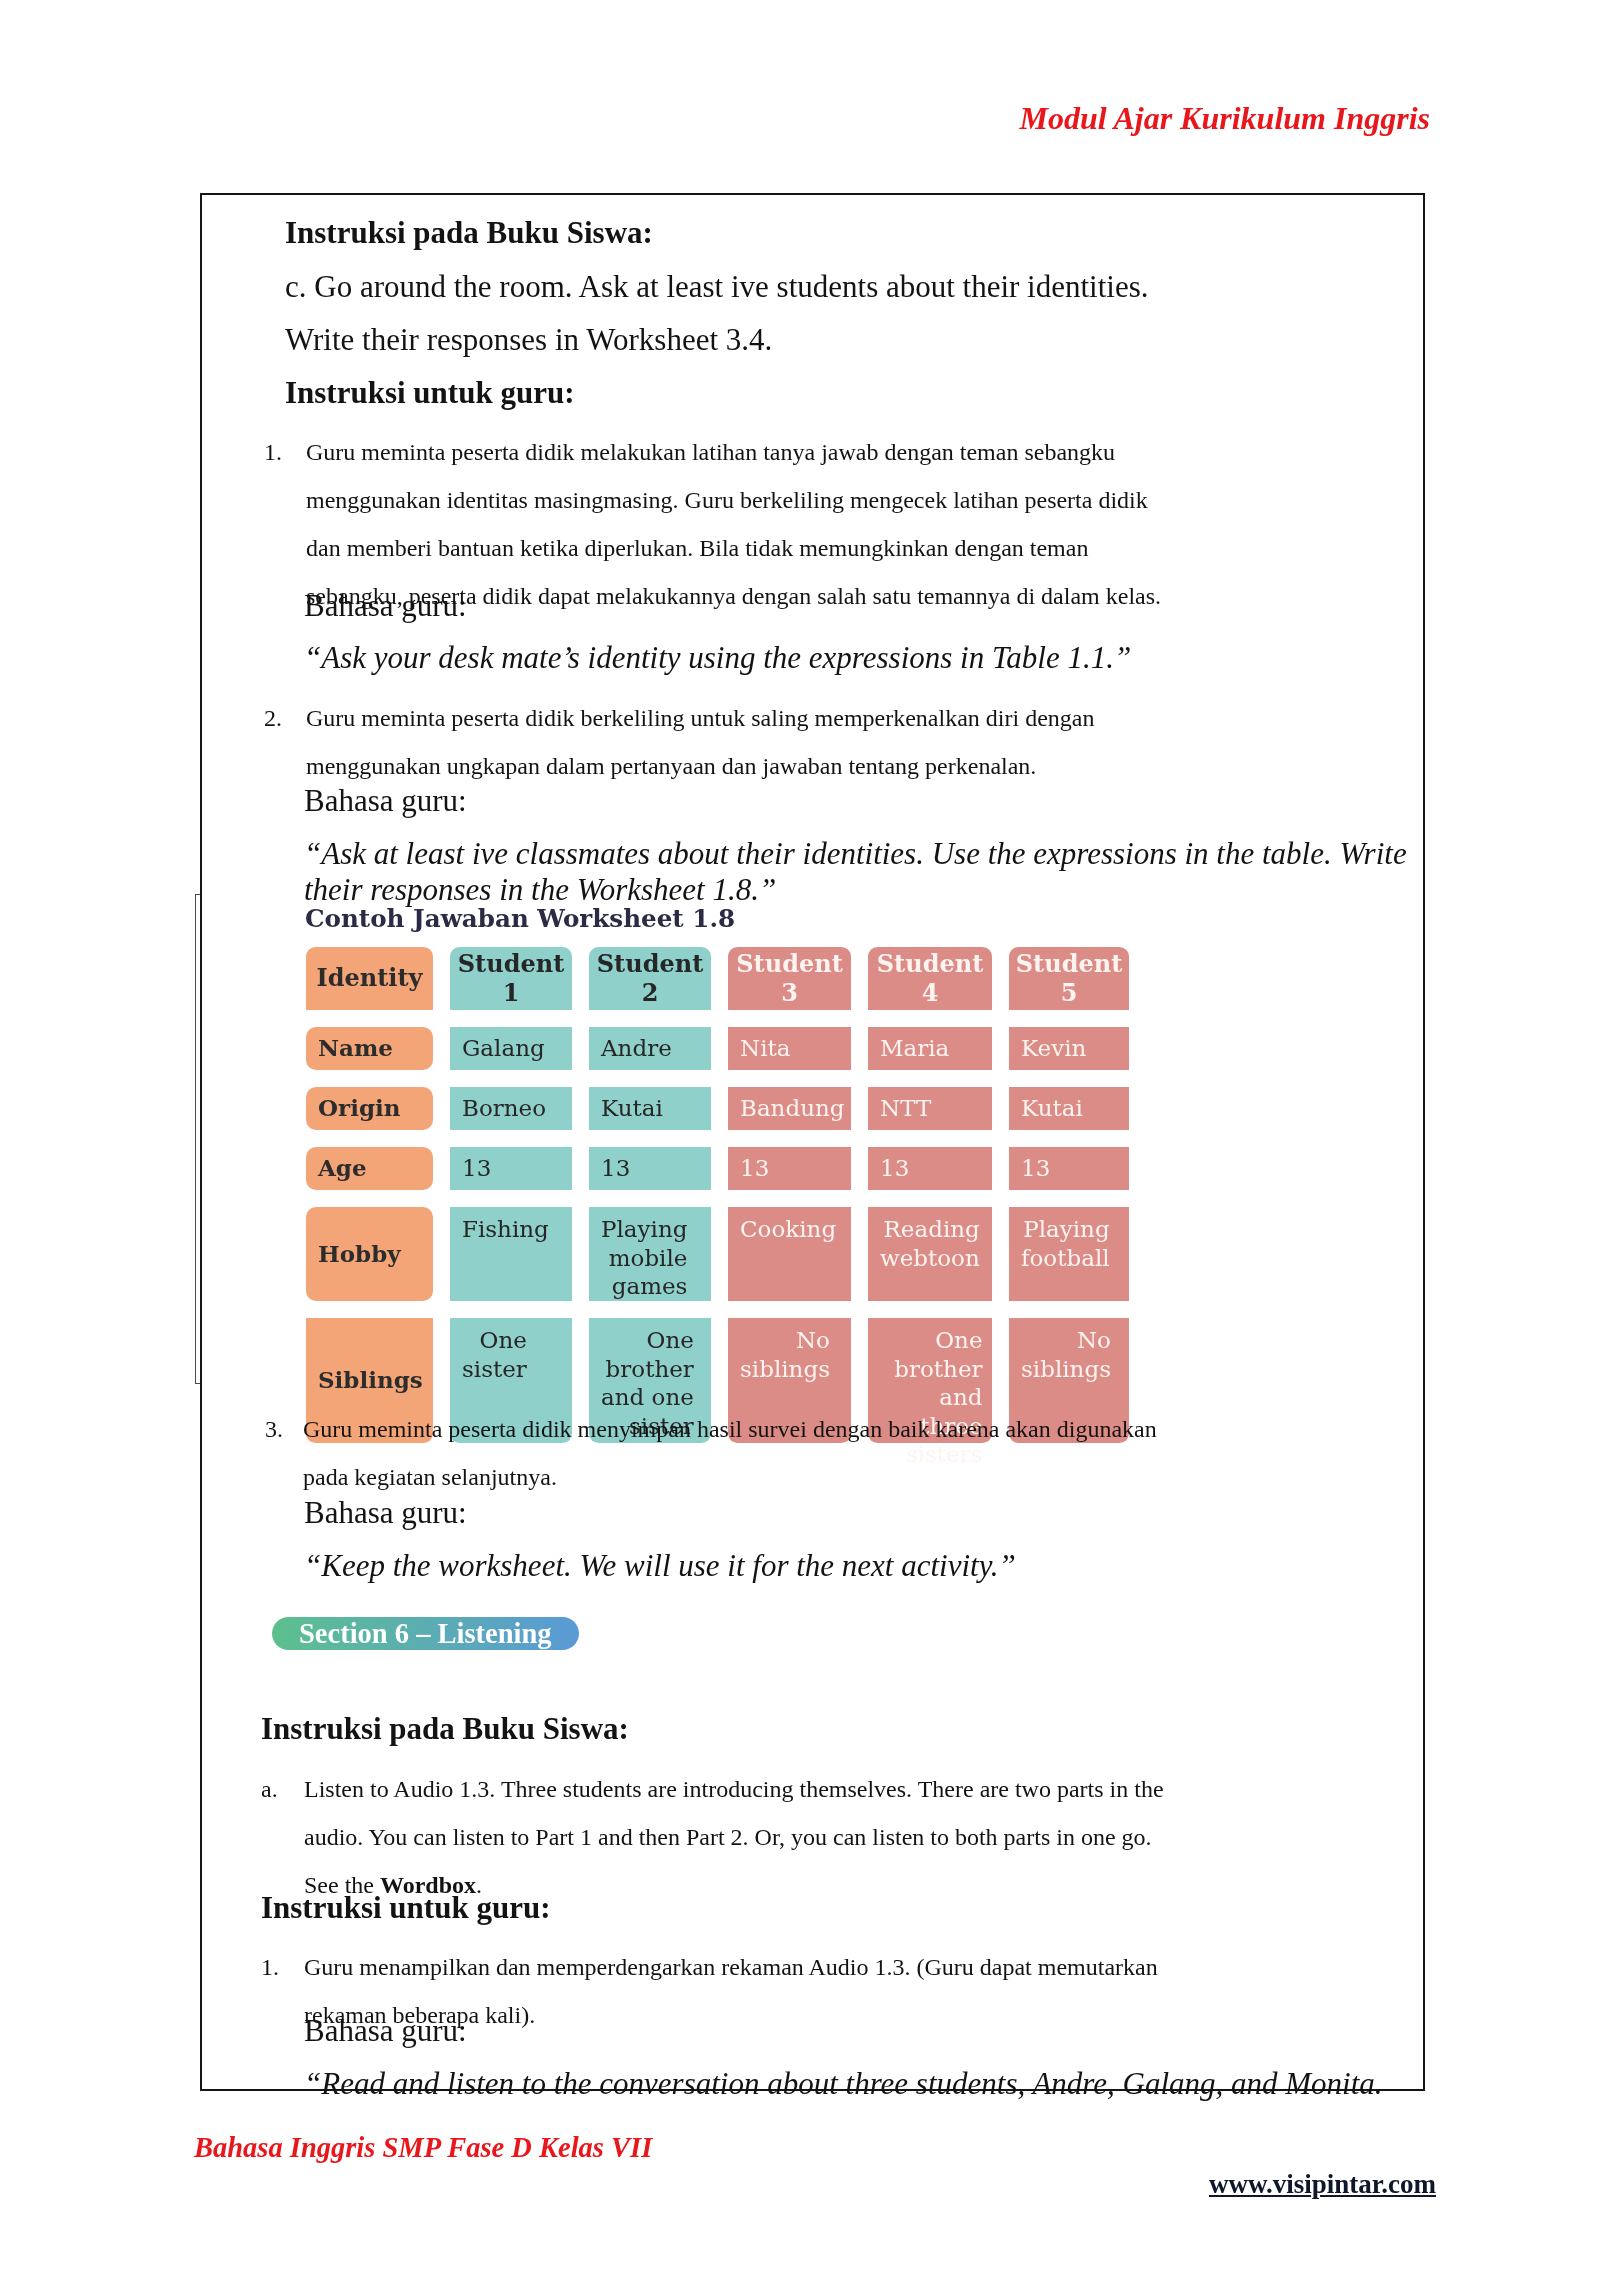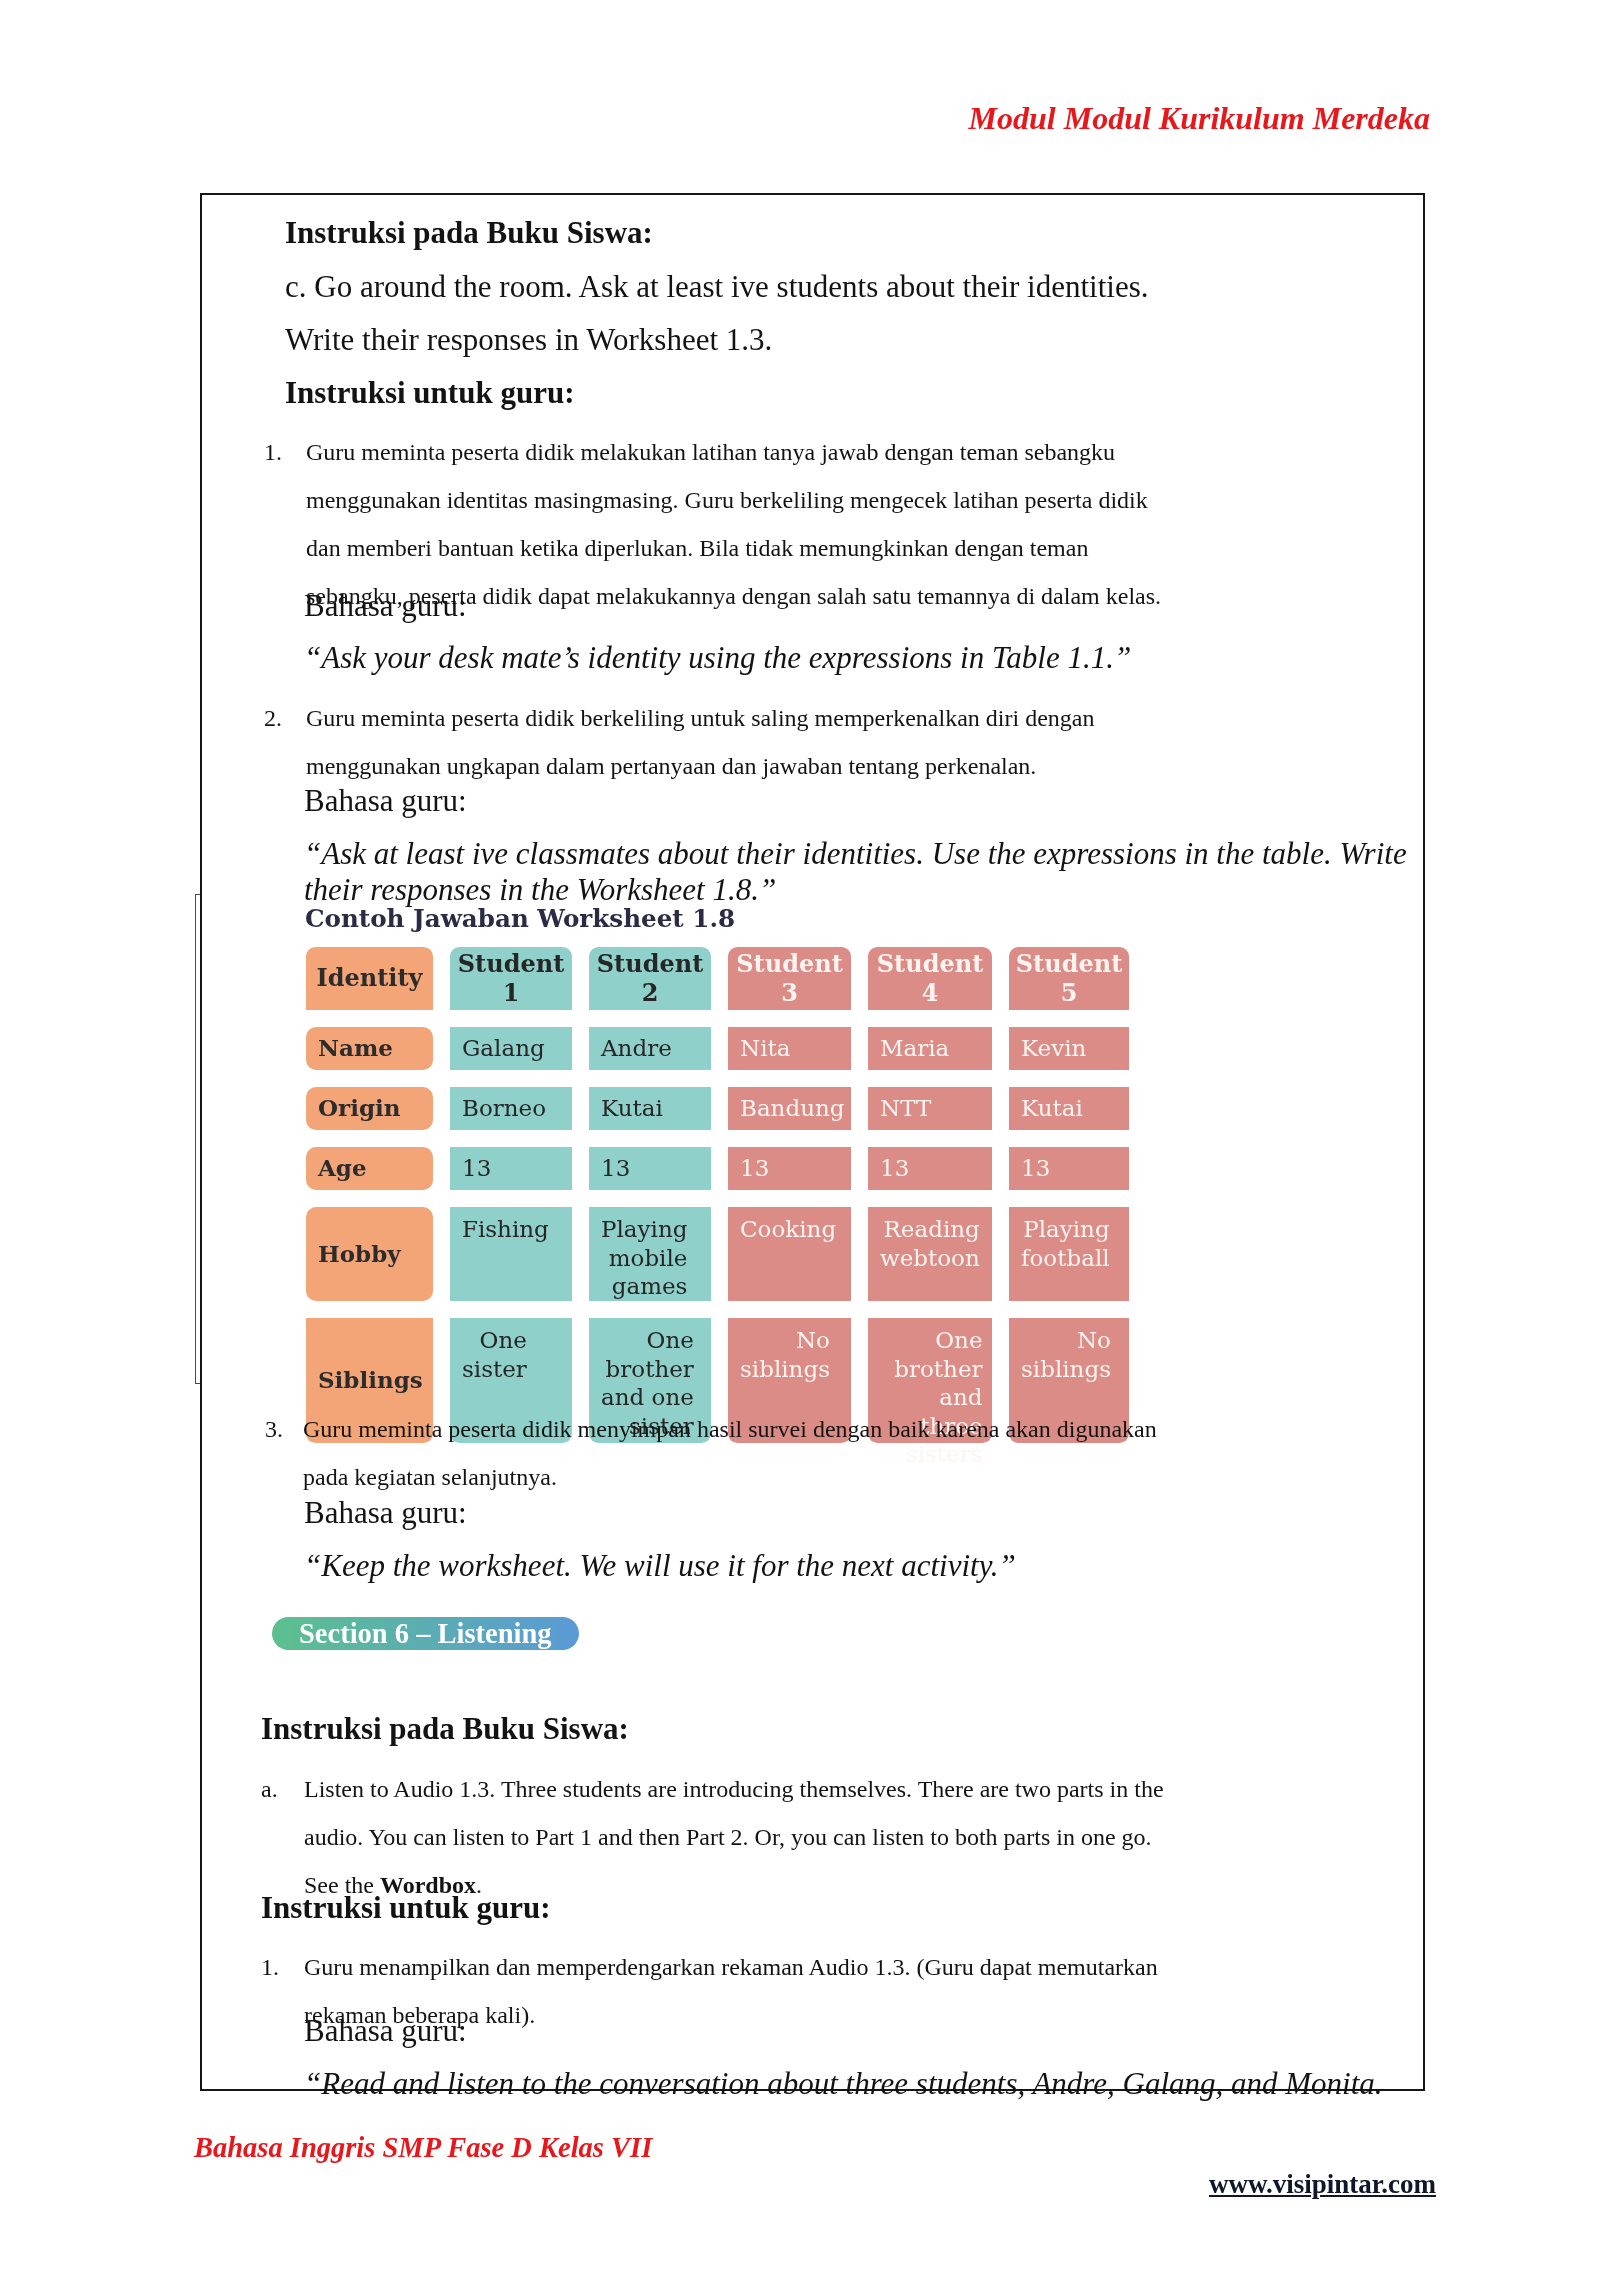--- a/index.html
+++ b/index.html
@@ -40,31 +40,31 @@
   .ftr-left{position:absolute;left:194px;top:2132px;font-size:28.5px;font-weight:bold;
         font-style:italic;white-space:nowrap;}
   .ftr-link{position:absolute;right:187px;top:2169px;font-size:27px;font-weight:bold;
         text-decoration:underline;white-space:nowrap;cursor:pointer;}
 </style>
 </head>
 <body>
 
 <div class="page">
 
-  <div class="hdr-note" style="color:#e8171c;">Modul Modul Kurikulum Merdeka</div>
+  <div class="hdr-note" style="color:#e8171c;">Modul Ajar Kurikulum Inggris</div>
 
   <div class="ws-frame"></div>
 
   <div class="main-box">
 
     <div class="blk b" style="left:83px;top:20px;">Instruksi pada Buku Siswa:</div>
 
     <div class="blk" style="left:83px;top:74px;">c. Go around the room. Ask at least ive students about their identities.</div>
 
-    <div class="blk" style="left:83px;top:127px;">Write their responses in Worksheet 1.3.</div>
+    <div class="blk" style="left:83px;top:127px;">Write their responses in Worksheet 3.4.</div>
 
     <div class="blk b" style="left:83px;top:180px;">Instruksi untuk guru:</div>
 
     <div class="num-item" style="left:62px;top:233px;">
       <span class="num" style="width:42px;">1.</span><div class="txt">Guru meminta peserta didik melakukan latihan tanya jawab dengan teman sebangku
 menggunakan identitas masingmasing. Guru berkeliling mengecek latihan peserta didik
 dan memberi bantuan ketika diperlukan. Bila tidak memungkinkan dengan teman
 sebangku, peserta didik dapat melakukannya dengan salah satu temannya di dalam kelas.</div>
     </div>
 

